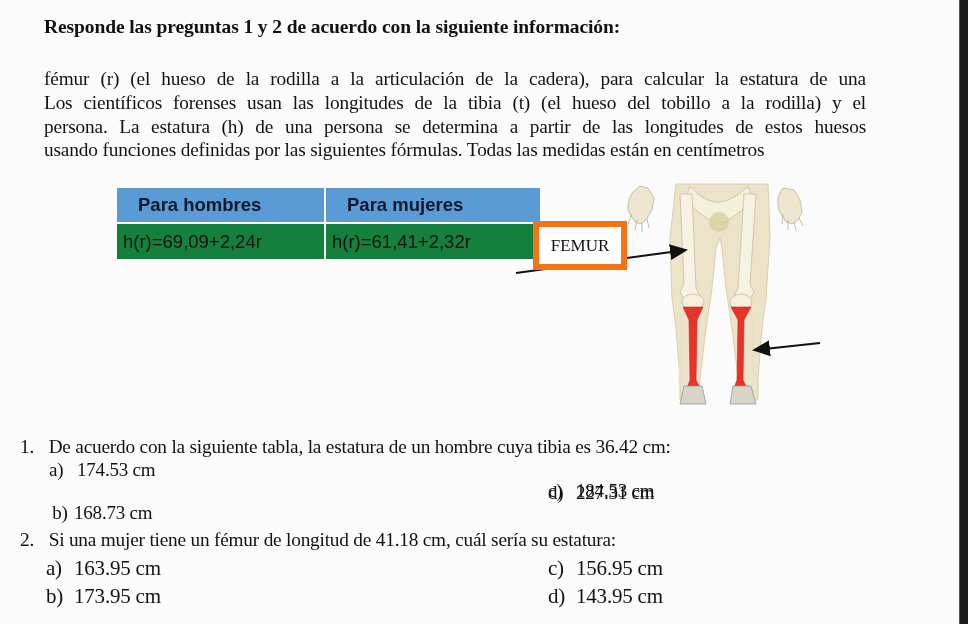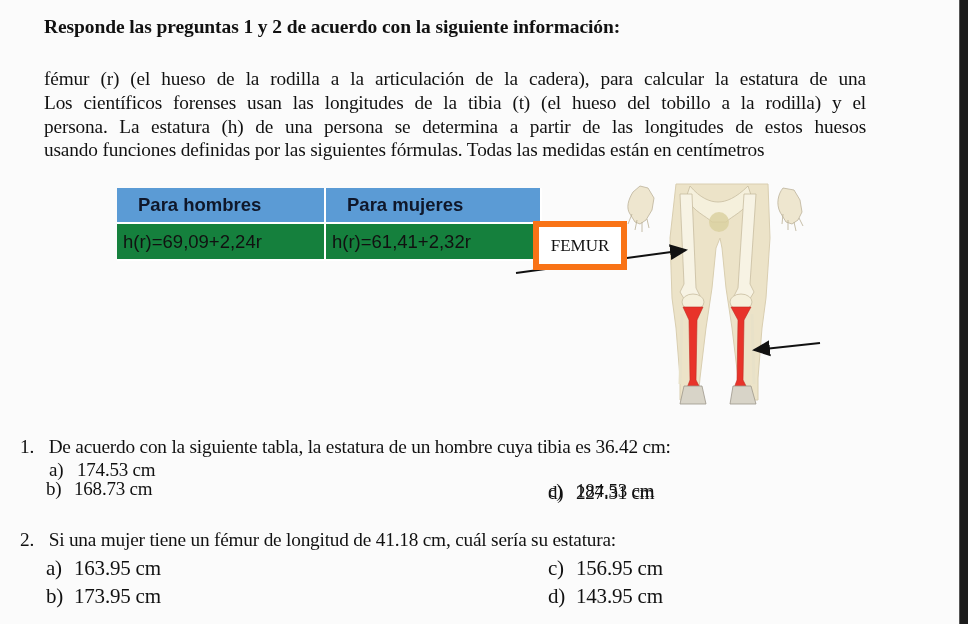--- a/index.html
+++ b/index.html
@@ -106,21 +106,21 @@
   <div class="label-box femur-box">FEMUR</div>
 </div>
 
 <div class="q" style="top:436px;">
   <span class="num">1.</span>
   <span>De acuerdo con la siguiente tabla, la estatura de un hombre cuya tibia es 36.42 cm:</span>
 </div>
 <div class="opt" style="left:41px; top:459px;margin-left:8px;">
   <span class="lt">a)</span><span>174.53 cm</span>
 </div>
-<div class="opt" style="left:46px; top:478px;">
+<div class="opt" style="left:46px; top:502px;text-align:center;">
   <span class="lt">b)</span><span>168.73 cm</span>
 </div>
 <div class="opt" style="left:548px; top:459px;margin-top:21px;">
   <span class="lt">c)</span><span>184.53 cm</span>
 </div>
 <div class="opt" style="left:548px; top:482px;">
   <span class="lt">d)</span><span>227.31 cm</span>
 </div>
 
 <div class="q" style="top:529px;">

